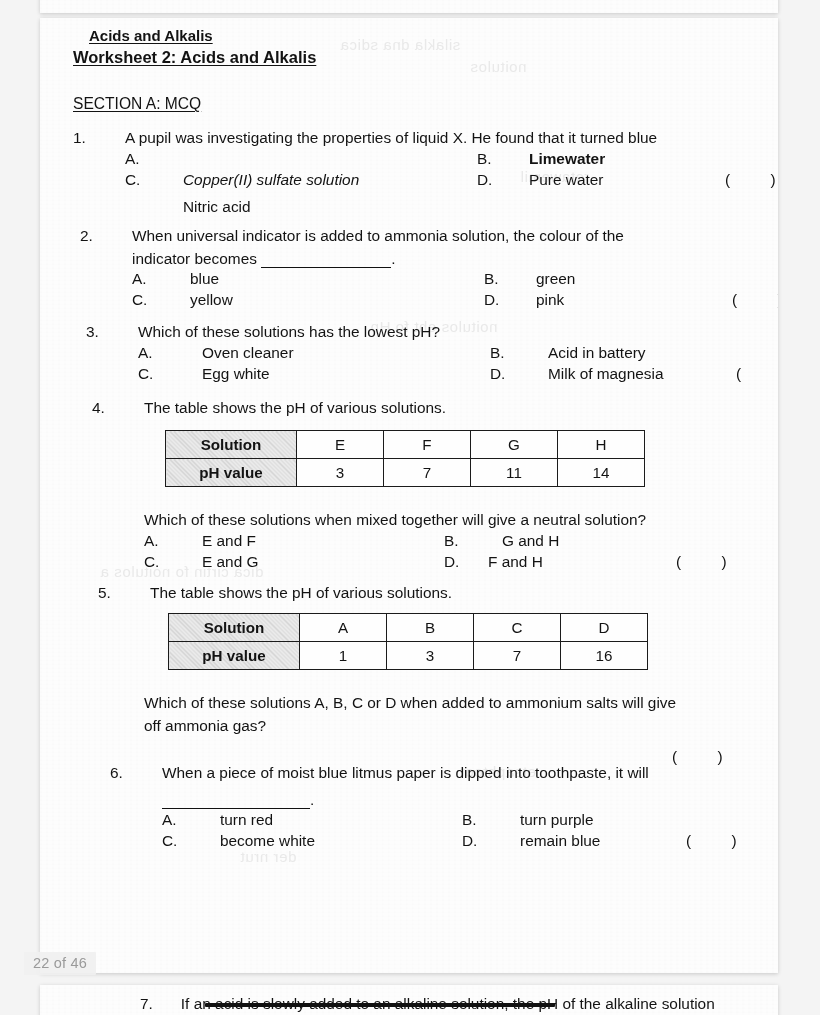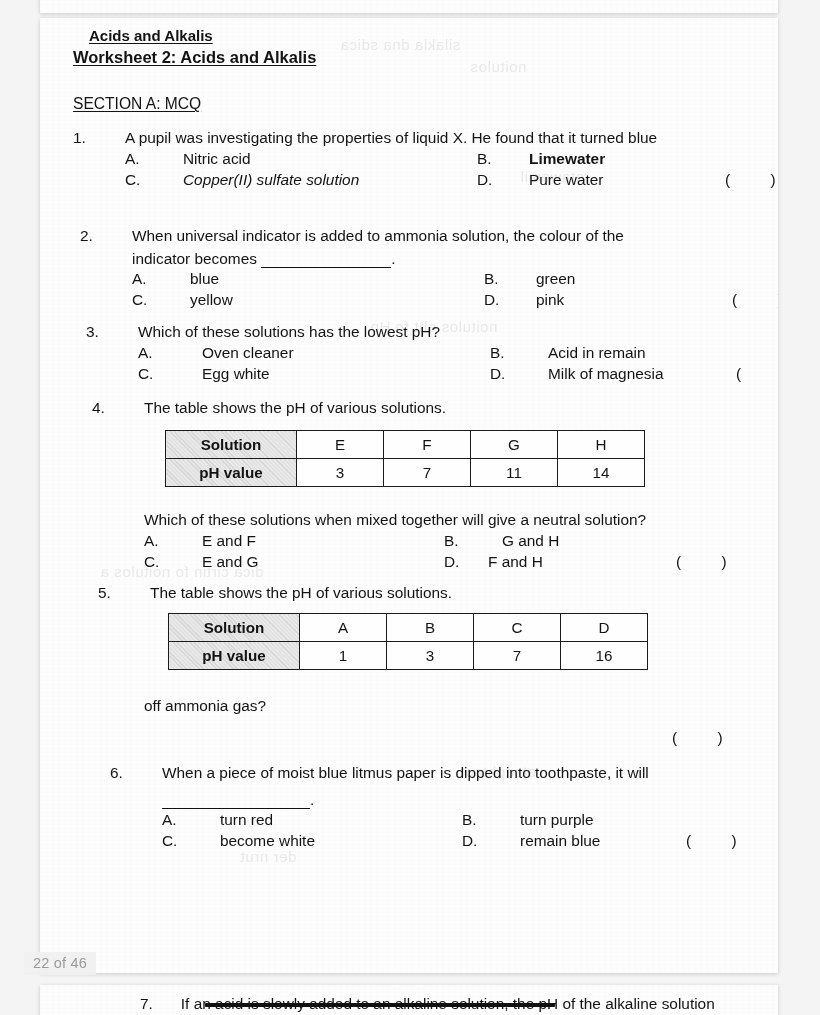--- a/index.html
+++ b/index.html
@@ -225,21 +225,21 @@
       <div class="hdr hdr-3">SECTION A: MCQ</div>
 
       <div class="q" style="left:33px; top:110px;">
         <span class="num">1.</span>
         <div class="body" style="left:52px; top:0;">
           <div class="line">A pupil was investigating the properties of liquid X. He found that it turned blue</div>
           <div class="opts">
             <div class="opt-row">
               <span class="opt" style="left:0;">
                 <span class="lbl">A.</span>
-                <span class="txt" style="left:58px;">Nitric acid</span>
+                <span class="txt" style="left:58px;margin-top:48px;">Nitric acid</span>
               </span>
               <span class="opt" style="left:352px;">
                 <span class="lbl">B.</span>
                 <span class="txt" style="left:52px;font-weight:bold;">Limewater</span>
               </span>
             </div>
             <div class="opt-row">
               <span class="opt" style="left:0;">
                 <span class="lbl">C.</span>
                 <span class="txt" style="left:58px;font-style:italic;">Copper(II) sulfate solution</span>
@@ -290,21 +290,21 @@
         <div class="body" style="left:52px; top:0;">
           <div class="line">Which of these solutions has the lowest pH?</div>
           <div class="opts">
             <div class="opt-row">
               <span class="opt" style="left:0;">
                 <span class="lbl">A.</span>
                 <span class="txt" style="left:64px;">Oven cleaner</span>
               </span>
               <span class="opt" style="left:352px;">
                 <span class="lbl">B.</span>
-                <span class="txt" style="left:58px;">Acid in remain</span>
+                <span class="txt" style="left:58px;">Acid in battery</span>
               </span>
             </div>
             <div class="opt-row">
               <span class="opt" style="left:0;">
                 <span class="lbl">C.</span>
                 <span class="txt" style="left:64px;">Egg white</span>
               </span>
               <span class="opt" style="left:352px;">
                 <span class="lbl">D.</span>
                 <span class="txt" style="left:58px;">Milk of magnesia</span>
@@ -391,21 +391,22 @@
           <td class="datacell">1</td>
           <td class="datacell">3</td>
           <td class="datacell">7</td>
           <td class="datacell">16</td>
         </tr>
       </tbody>
         </table>
 
       <div class="q" style="left:104px; top:675px;">
         <div class="body" style="left:0; top:0;">
-          <div class="line" style="margin-top:3px;text-align:center;">off ammonia gas?</div>
+          <div class="line">Which of these solutions A, B, C or D when added to ammonium salts will give</div>
+          <div class="line" style="margin-top:3px;">off ammonia gas?</div>
           <div style="position:relative; height:28px;">
             <span class="ansbox" style="left:528px; top:12px;">(    )</span>
           </div>
         </div>
       </div>
 
       <div class="q" style="left:70px; top:745px;">
         <span class="num">6.</span>
         <div class="body" style="left:52px; top:0;">
           <div class="line">When a piece of moist blue litmus paper is dipped into toothpaste, it will</div>

